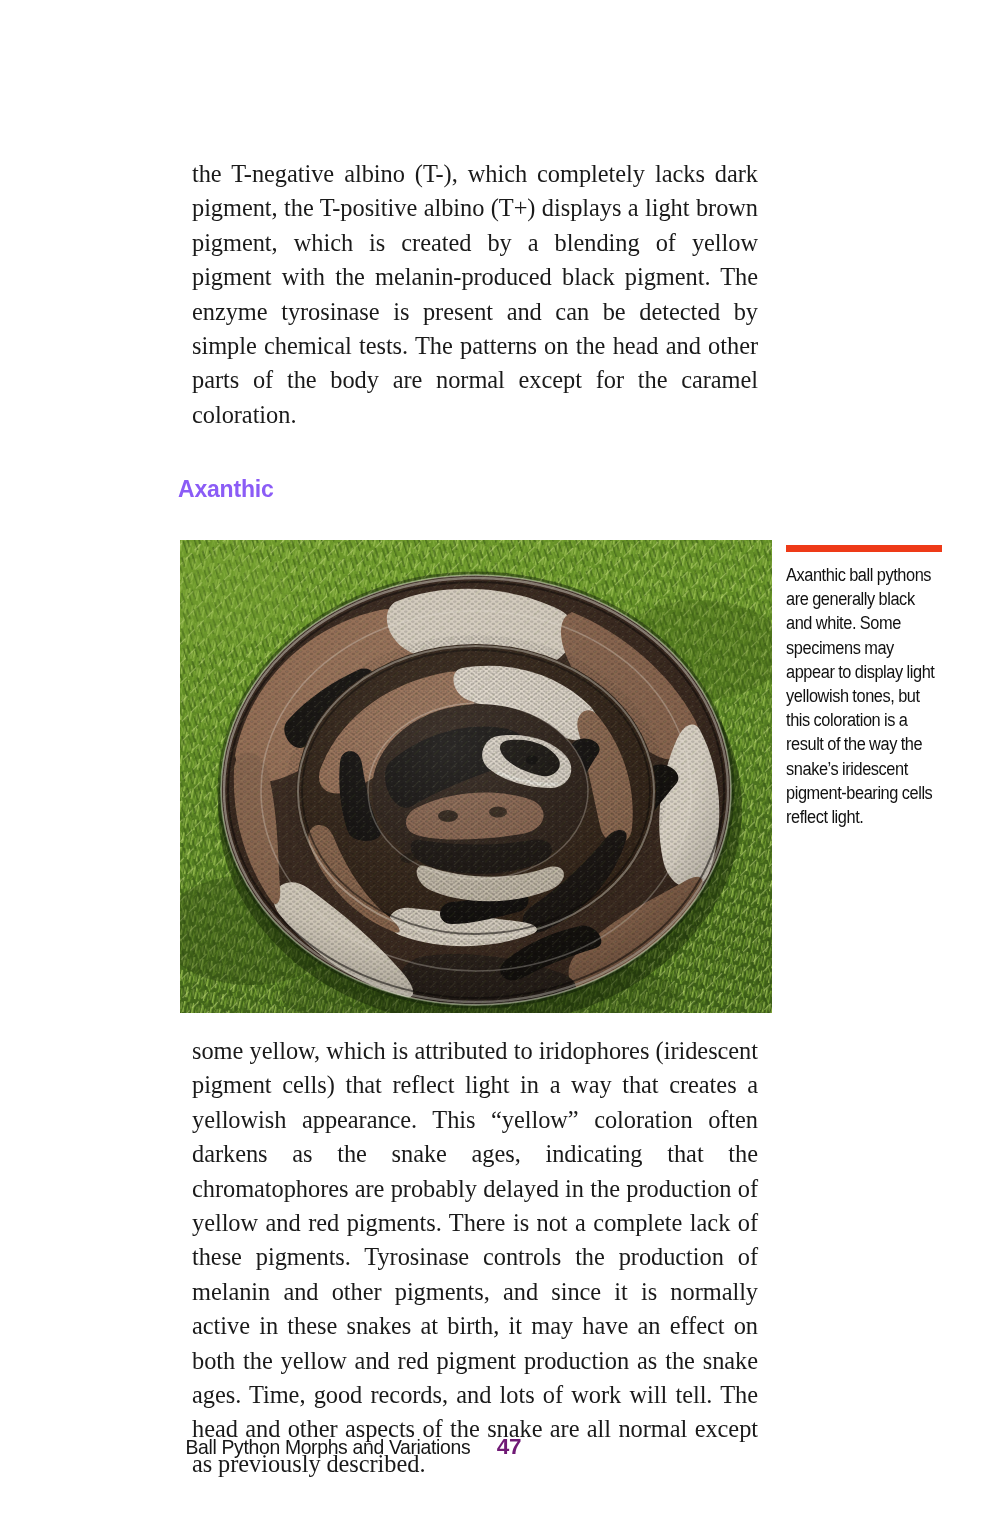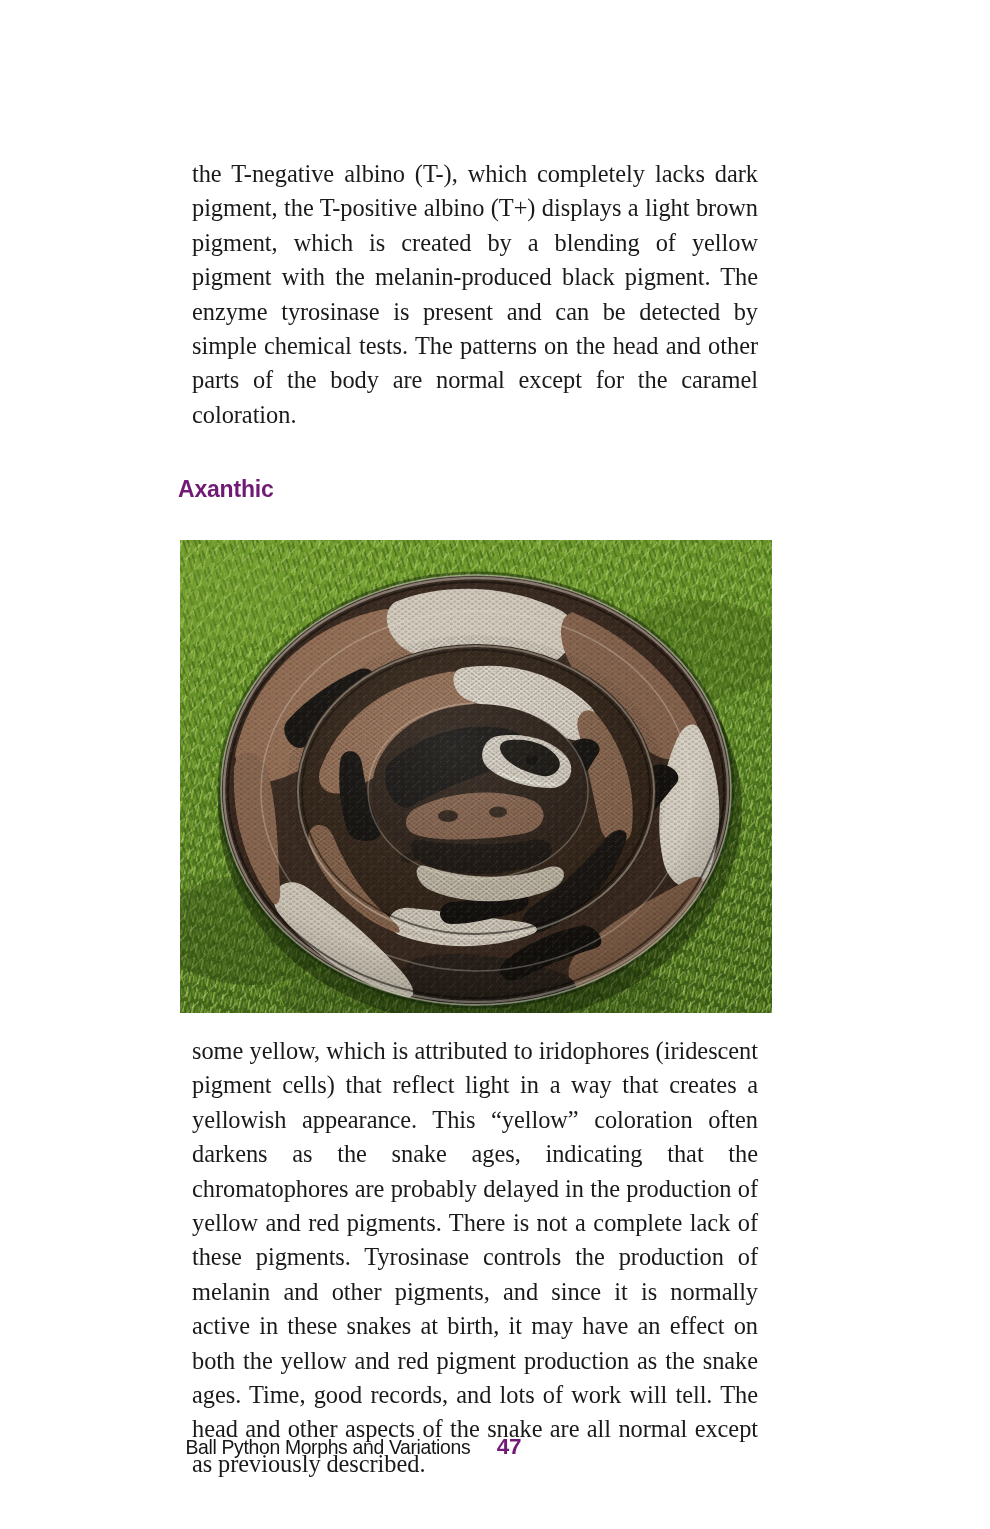--- a/index.html
+++ b/index.html
@@ -41,21 +41,21 @@
     hyphens: none;
     word-spacing: -0.2px;
     letter-spacing: -0.05px;
   }
 
   h2.section-heading {
     margin: 0;
     font-family: "Liberation Sans", sans-serif;
     font-size: 23px;
     font-weight: bold;
-    color: #701a75;
+    color: #8b5cf6;
     letter-spacing: -0.2px;
     line-height: 26px;
   }
 
   .gap-before-heading { height: 30px; }
   .gap-after-heading  { height: 7px; }
 
   
   .photo-wrap {
     position: absolute;
@@ -275,20 +275,24 @@
         </g>
 
         <ellipse cx="296" cy="250" rx="255" ry="215" fill="none" stroke="#cfd8c0" stroke-width="2" stroke-opacity="0.55"></ellipse>
         <ellipse cx="296" cy="250" rx="257" ry="217" fill="none" stroke="#0e1a06" stroke-width="3" stroke-opacity="0.45"></ellipse>
 
         <rect width="592" height="473" fill="url(#bladesC)" opacity="0.18"></rect>
       </g>
     </svg>
   </div>
 
+  <div class="caption-col">
+    <div class="caption-rule"></div>
+    <p class="caption-text">Axanthic ball pythons are generally black and white. Some specimens may appear to display light yellowish tones, but this coloration is a result of the way the snake’s iridescent pigment-bearing cells reflect light.</p>
+  </div>
 
   <div class="body-col" style="top:1020px;">
     <p class="body-text">some yellow, which is attributed to iridophores (iridescent pigment cells) that reflect light in a way that creates a yellowish appearance. This “yellow” coloration often darkens as the snake ages, indicating that the chromatophores are probably delayed in the production of yellow and red pigments. There is not a complete lack of these pigments. Tyrosinase controls the production of melanin and other pigments, and since it is normally active in these snakes at birth, it may have an effect on both the yellow and red pigment production as the snake ages. Time, good records, and lots of work will tell. The head and other aspects of the snake are all normal except as previously described.</p>
   </div>
 
   <div class="footer">
     <span class="footer-title">Ball Python Morphs and Variations</span>
     <span class="footer-page">47</span>
   </div>
 

